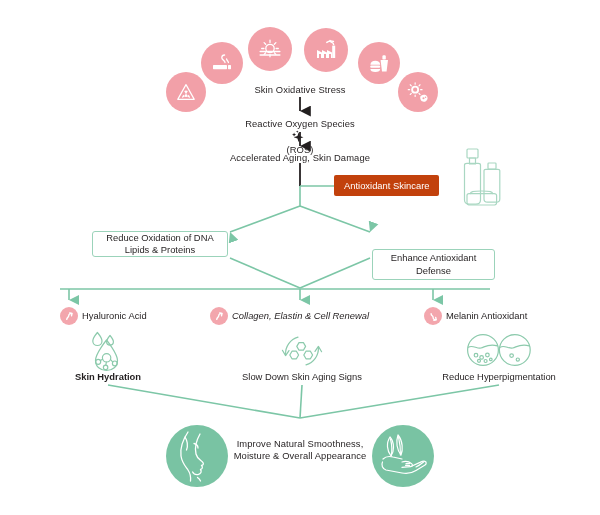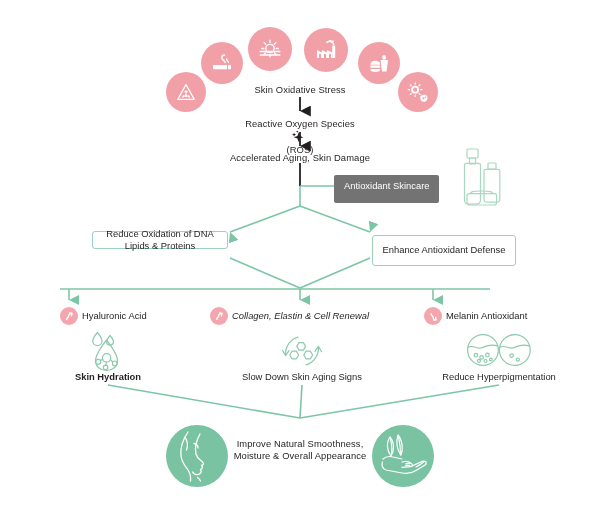--- a/index.html
+++ b/index.html
@@ -28,25 +28,25 @@
   
   .src-circle{
     border-radius:50%;
     background:#f2a0a8;
     display:flex;align-items:center;justify-content:center;
   }
   .src-circle svg{display:block;}
 
   
   .pill{
-    background:#737373;
+    background:#c2410c;
     color:#ffffff;
     font-size:9.4px;
     border-radius:2px;
-    padding:5px 10px 12px 10px;
+    padding:5px 10px 5px 10px;
     white-space:nowrap;
     line-height:11px;
   }
 
   
   .obox{
     border:1px solid #9bd3ba;
     border-radius:3px;
     background:#ffffff;
     font-size:9.4px;
@@ -211,28 +211,28 @@
       <rect x="30" y="17" width="8" height="6" rx="0.8"></rect>
       <path d="M26 24.6 C26 23.8 26.8 23.4 27.8 23.4 H40 C41 23.4 41.8 23.8 41.8 24.6 V53
                C41.8 55 40.4 56.2 38.4 56.2 H29.4 C27.4 56.2 26 55 26 53 Z"></path>
 
       <path d="M11 47.6 H36 C37.6 47.6 38.6 48.4 38.6 49.6 V56.4 C38.6 58 37.2 59 35.2 59
                H12.4 C10.4 59 9 58 9 56.4 V49.6 C9 48.4 9.8 47.6 11 47.6 Z"></path>
       <path d="M12.4 47.6 C12.4 45.8 14.4 45 23.5 45 C32.6 45 34.6 45.8 34.6 47.6"></path>
     </svg>
   </div>
 
-  <div class="abs obox" style="left:92px;top:231px;width:136px;height:18px;">
+  <div class="abs obox" style="left:92px;top:231px;width:136px;height:26px;">
     <div>
       <div>Reduce Oxidation of DNA</div>
       <div>Lipids &amp; Proteins</div>
     </div>
   </div>
 
-  <div class="abs obox" style="left:372px;top:235px;width:144px;height:31px;">
+  <div class="abs obox" style="left:372px;top:249px;width:123px;height:31px;">
     <div>
       <div>Enhance Antioxidant Defense</div>
     </div>
   </div>
 
   <div class="abs badge" style="left:60px;top:307px;">
     <svg width="11" height="11" viewBox="0 0 12 12" fill="none" stroke="#ffffff" stroke-width="1.5" stroke-linecap="round" stroke-linejoin="round">
       <path d="M3 9.2 C3 6.6 5.2 7.4 5.2 5 C5.2 3.4 6.4 2.6 8.2 2.8"></path>
       <path d="M6.2 2 L8.8 2.6 L8.2 5.2"></path>
     </svg>

